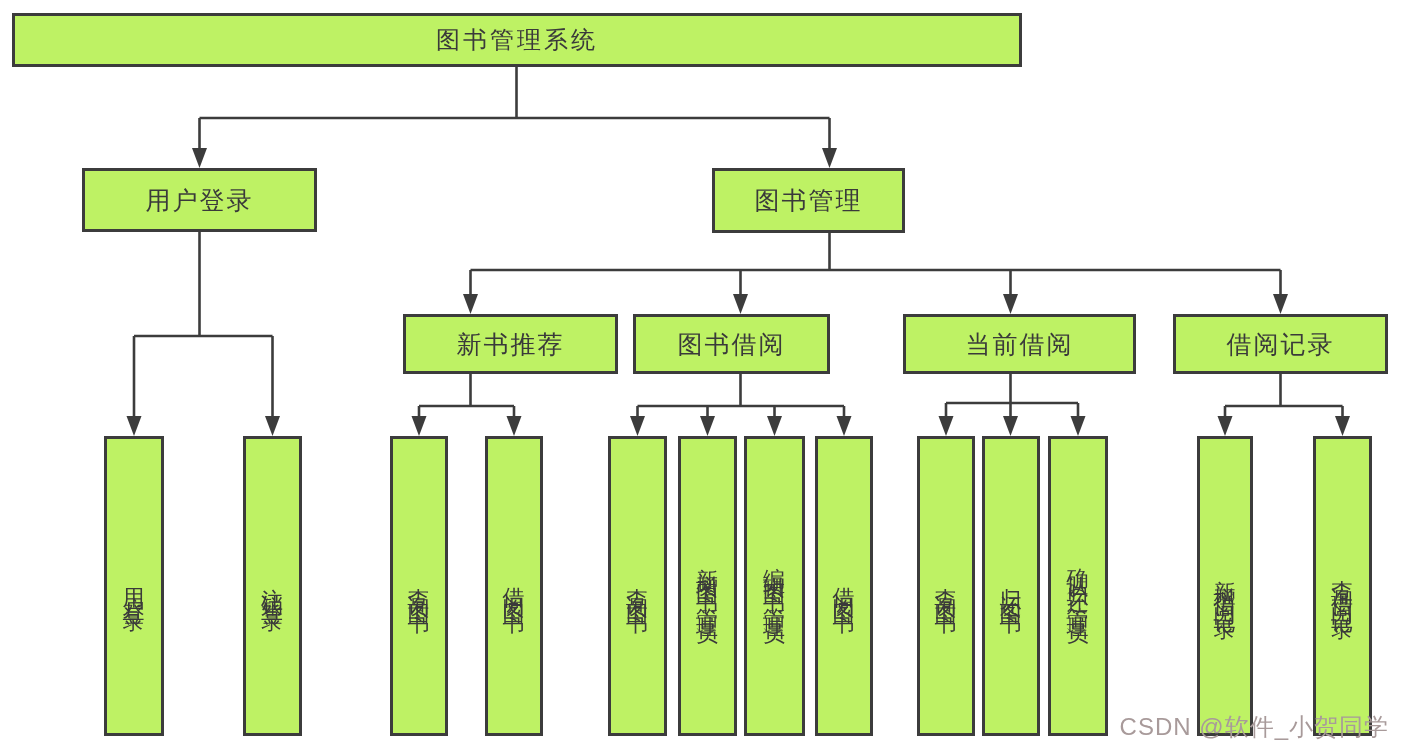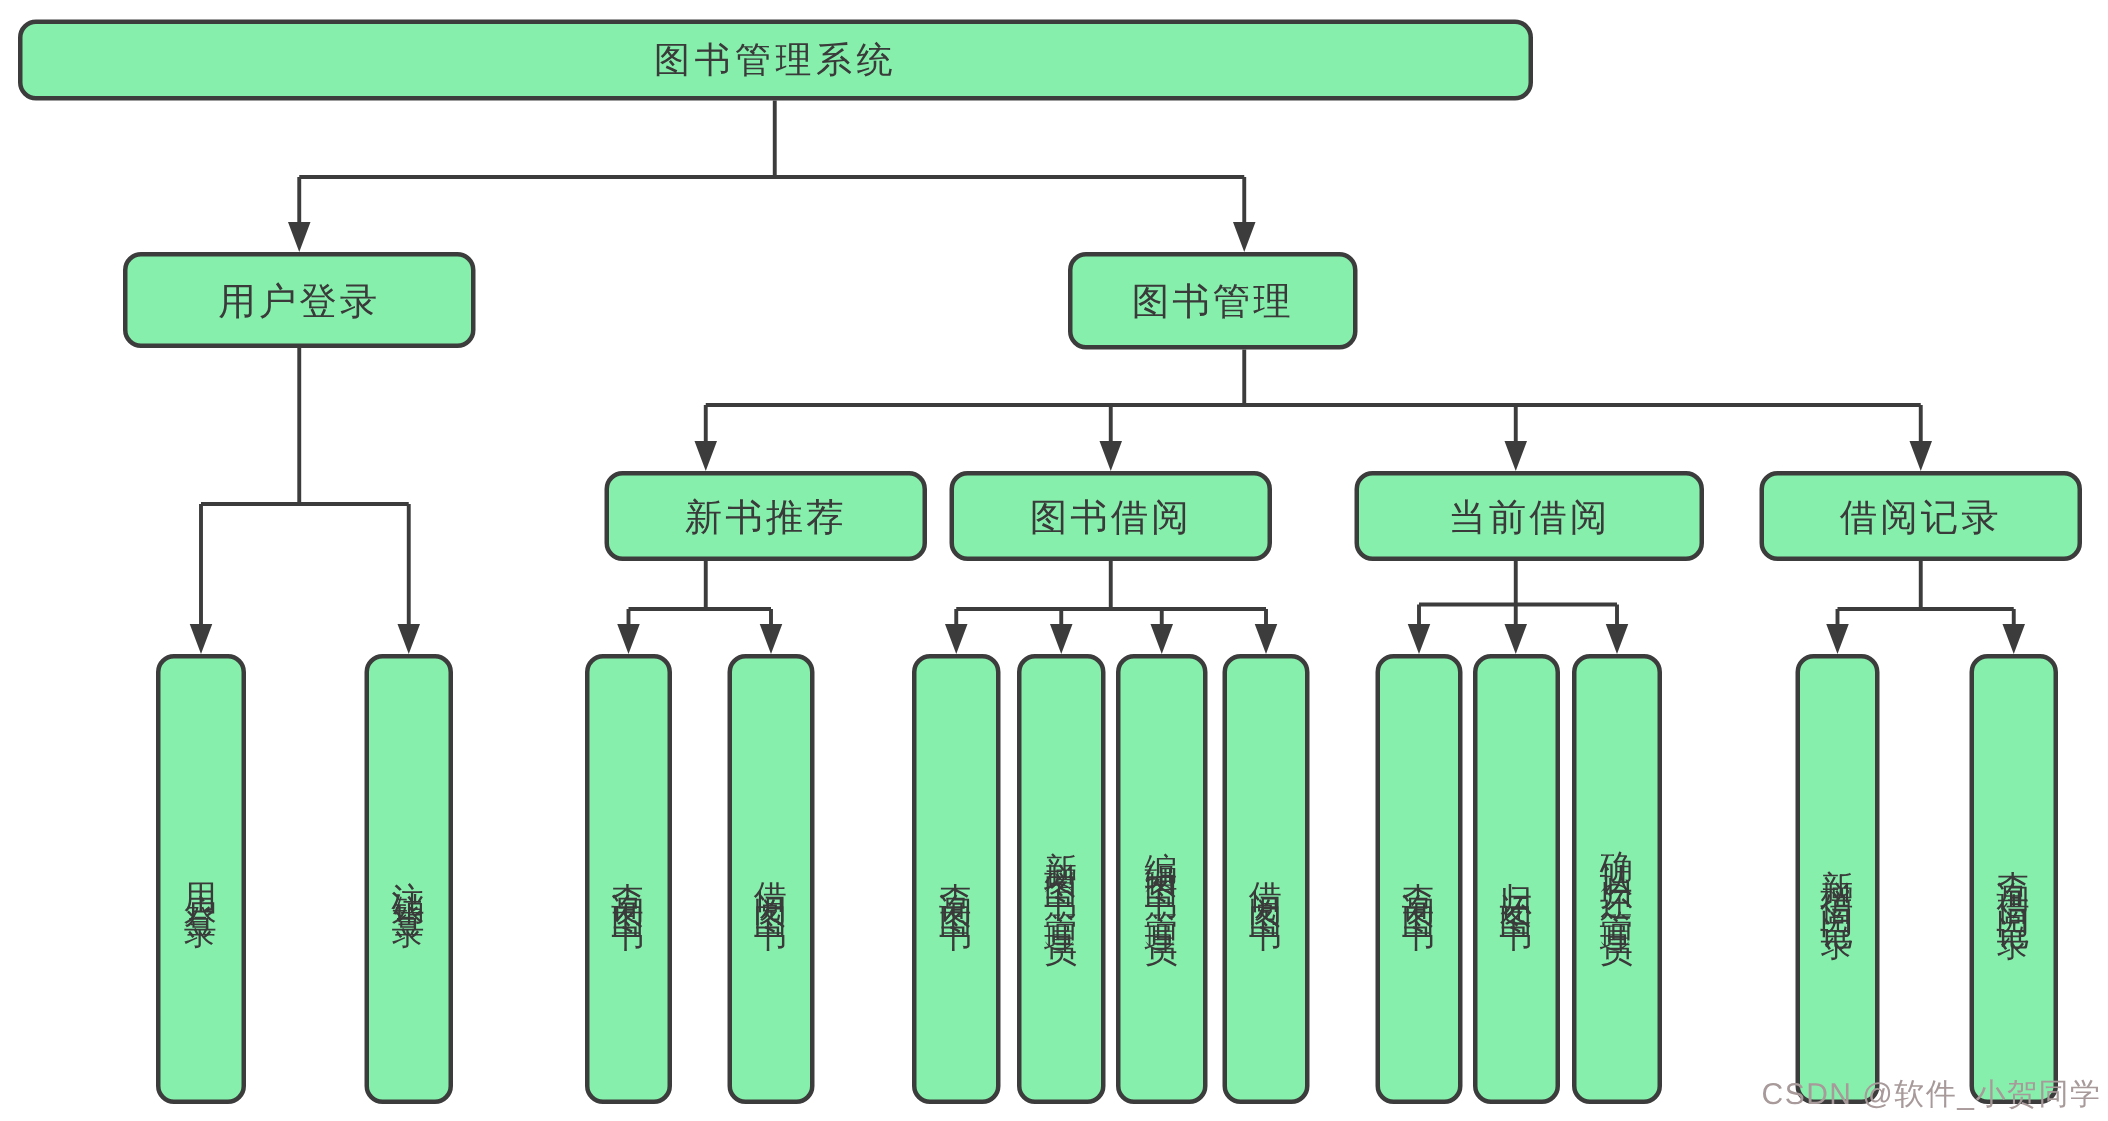--- a/index.html
+++ b/index.html
@@ -7,41 +7,40 @@
     position:relative;
     width:1405px;height:747px;
     background:#ffffff;
     font-family:"Liberation Sans",sans-serif;
     overflow:hidden;
   }
   .edge-layer{position:absolute;left:0;top:0;width:1405px;height:747px;}
   .node{
     position:absolute;
     box-sizing:border-box;
-    background:#86efac;
+    background:#bef264;
     display:flex;
     align-items:center;
     justify-content:center;
     text-align:center;
-    border-radius:12px;
   }
   .node.root{font-size:24px;letter-spacing:3px;}
   .node.branch{font-size:25px;letter-spacing:2px;}
   .node.leaf{font-size:22px;}
   .node.leaf .lbl{
     writing-mode:vertical-rl;
     text-orientation:mixed;
     letter-spacing:8px;
     line-height:1.05;
   }
   .watermark{
     position:absolute;
-    right:4px;
+    right:16px;
     bottom:4px;
-    font-size:20px;
+    font-size:24px;
     letter-spacing:1px;
     white-space:nowrap;
   }
 </style>
 </head>
 <body>
 
 <div class="canvas">
   <svg class="edge-layer" xmlns="http://www.w3.org/2000/svg">
       <line x1="516.5" y1="67" x2="516.5" y2="118" stroke="#3c3c3c" stroke-width="2.6"></line>
@@ -103,21 +102,21 @@
       </div>
       <div class="node branch" style="left: 82px; top: 168px; width: 235px; height: 64px; border: 3px solid rgb(60, 60, 60); color: rgb(58, 58, 58);">
         <span class="lbl">用户登录</span>
       </div>
       <div class="node branch" style="left: 712px; top: 168px; width: 193px; height: 65px; border: 3px solid rgb(60, 60, 60); color: rgb(58, 58, 58);">
         <span class="lbl">图书管理</span>
       </div>
       <div class="node branch" style="left: 363px; top: 314px; width: 215px; height: 60px; border: 3px solid rgb(60, 60, 60); color: rgb(58, 58, 58); margin-left: 40px;">
         <span class="lbl">新书推荐</span>
       </div>
-      <div class="node branch" style="left: 633px; top: 314px; width: 215px; height: 60px; border: 3px solid rgb(60, 60, 60); color: rgb(58, 58, 58);">
+      <div class="node branch" style="left: 633px; top: 314px; width: 197px; height: 60px; border: 3px solid rgb(60, 60, 60); color: rgb(58, 58, 58);">
         <span class="lbl">图书借阅</span>
       </div>
       <div class="node branch" style="left: 903px; top: 314px; width: 233px; height: 60px; border: 3px solid rgb(60, 60, 60); color: rgb(58, 58, 58);">
         <span class="lbl">当前借阅</span>
       </div>
       <div class="node branch" style="left: 1173px; top: 314px; width: 215px; height: 60px; border: 3px solid rgb(60, 60, 60); color: rgb(58, 58, 58);">
         <span class="lbl">借阅记录</span>
       </div>
       <div class="node leaf" style="left: 104px; top: 436px; width: 60px; height: 300px; border: 3px solid rgb(60, 60, 60); color: rgb(58, 58, 58);">
         <span class="lbl">用户登录</span>

